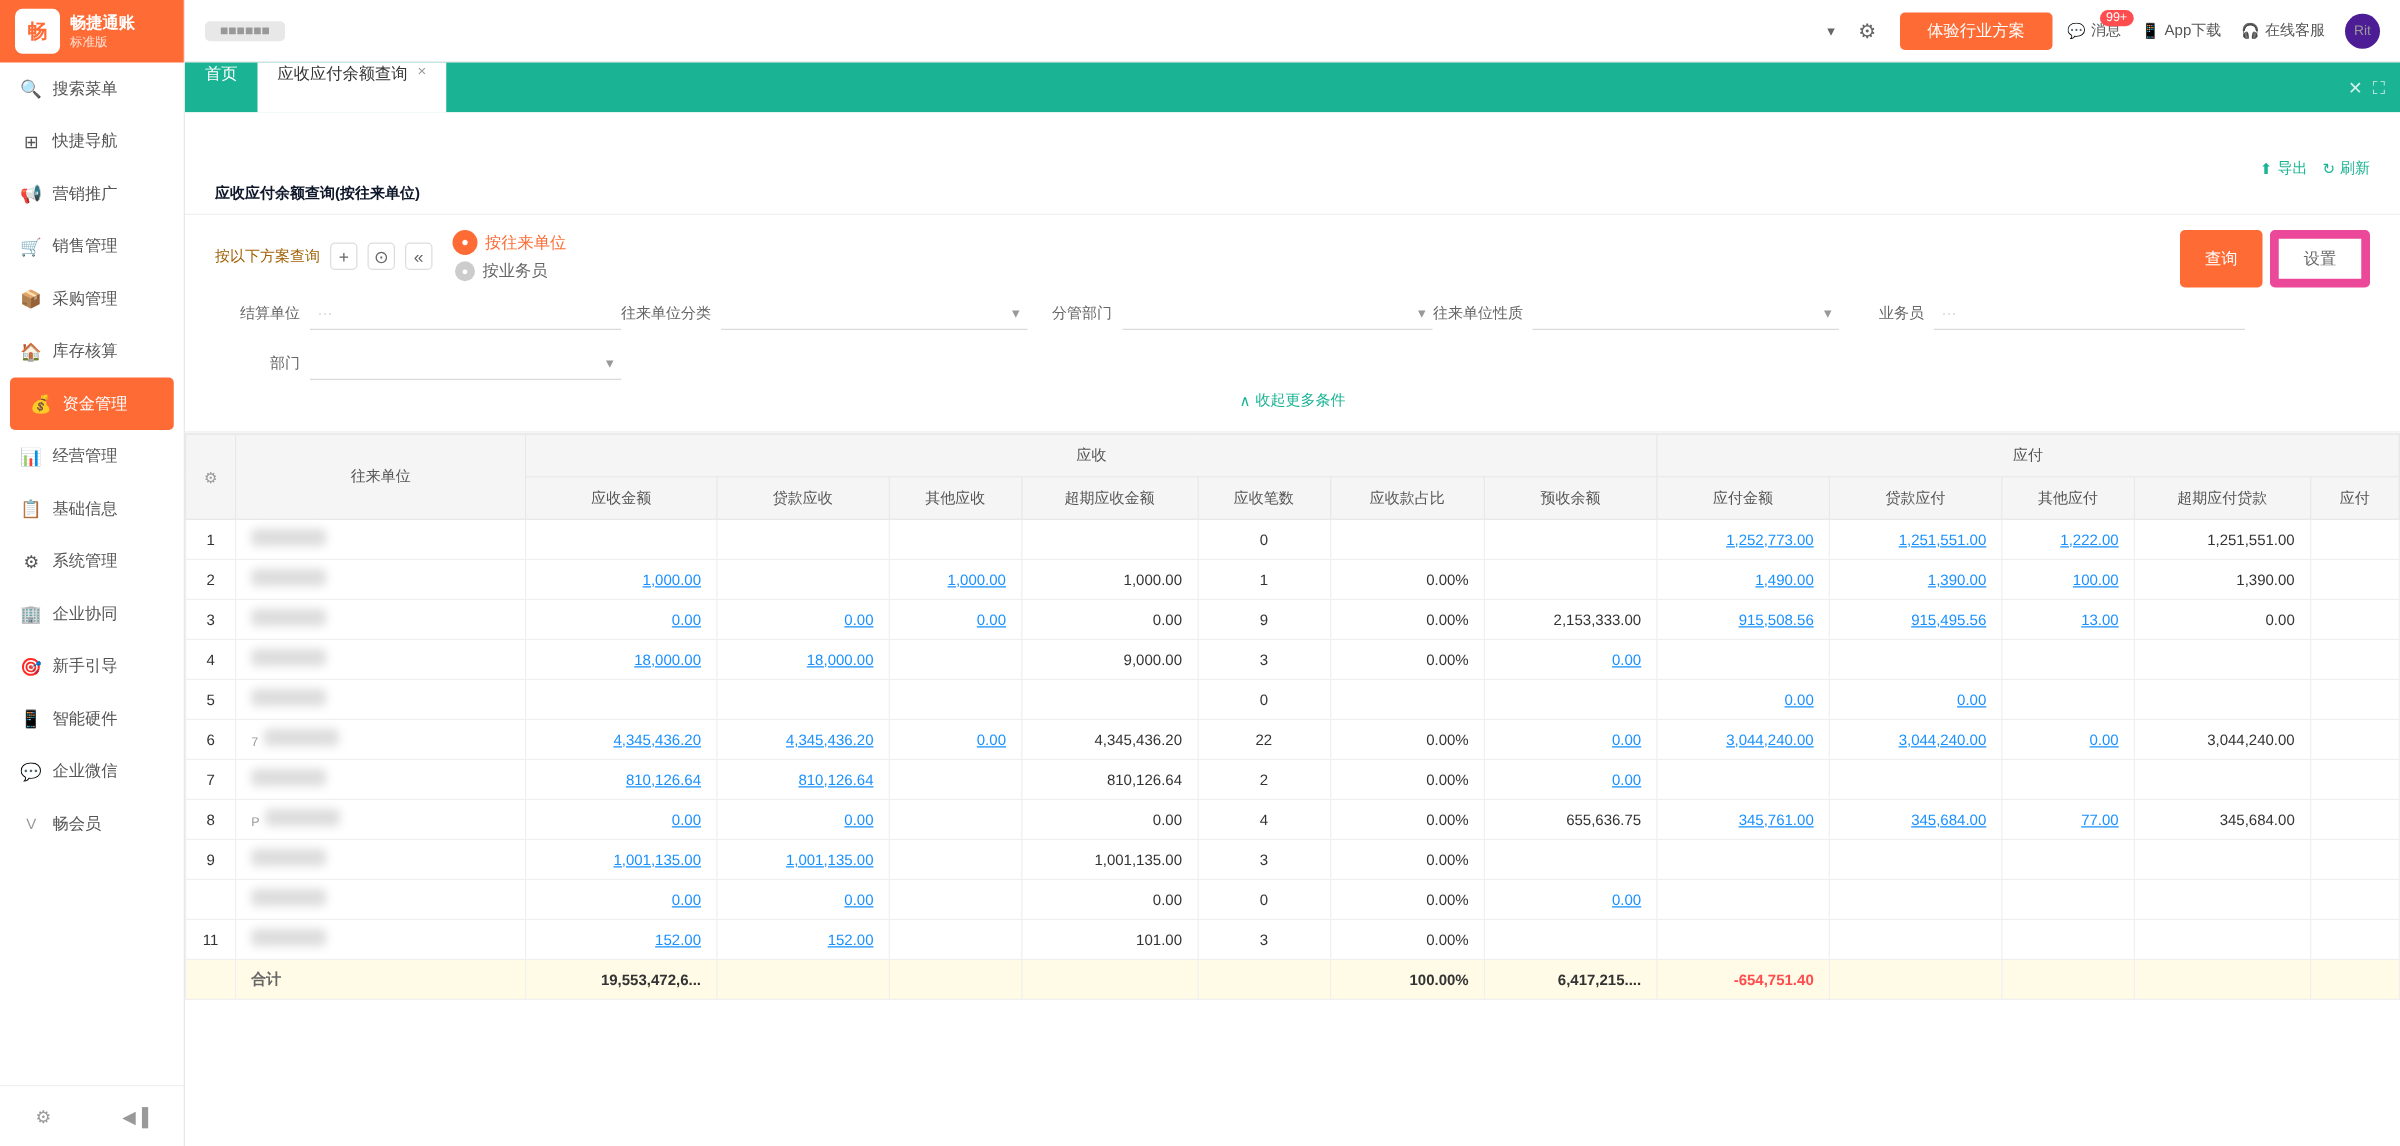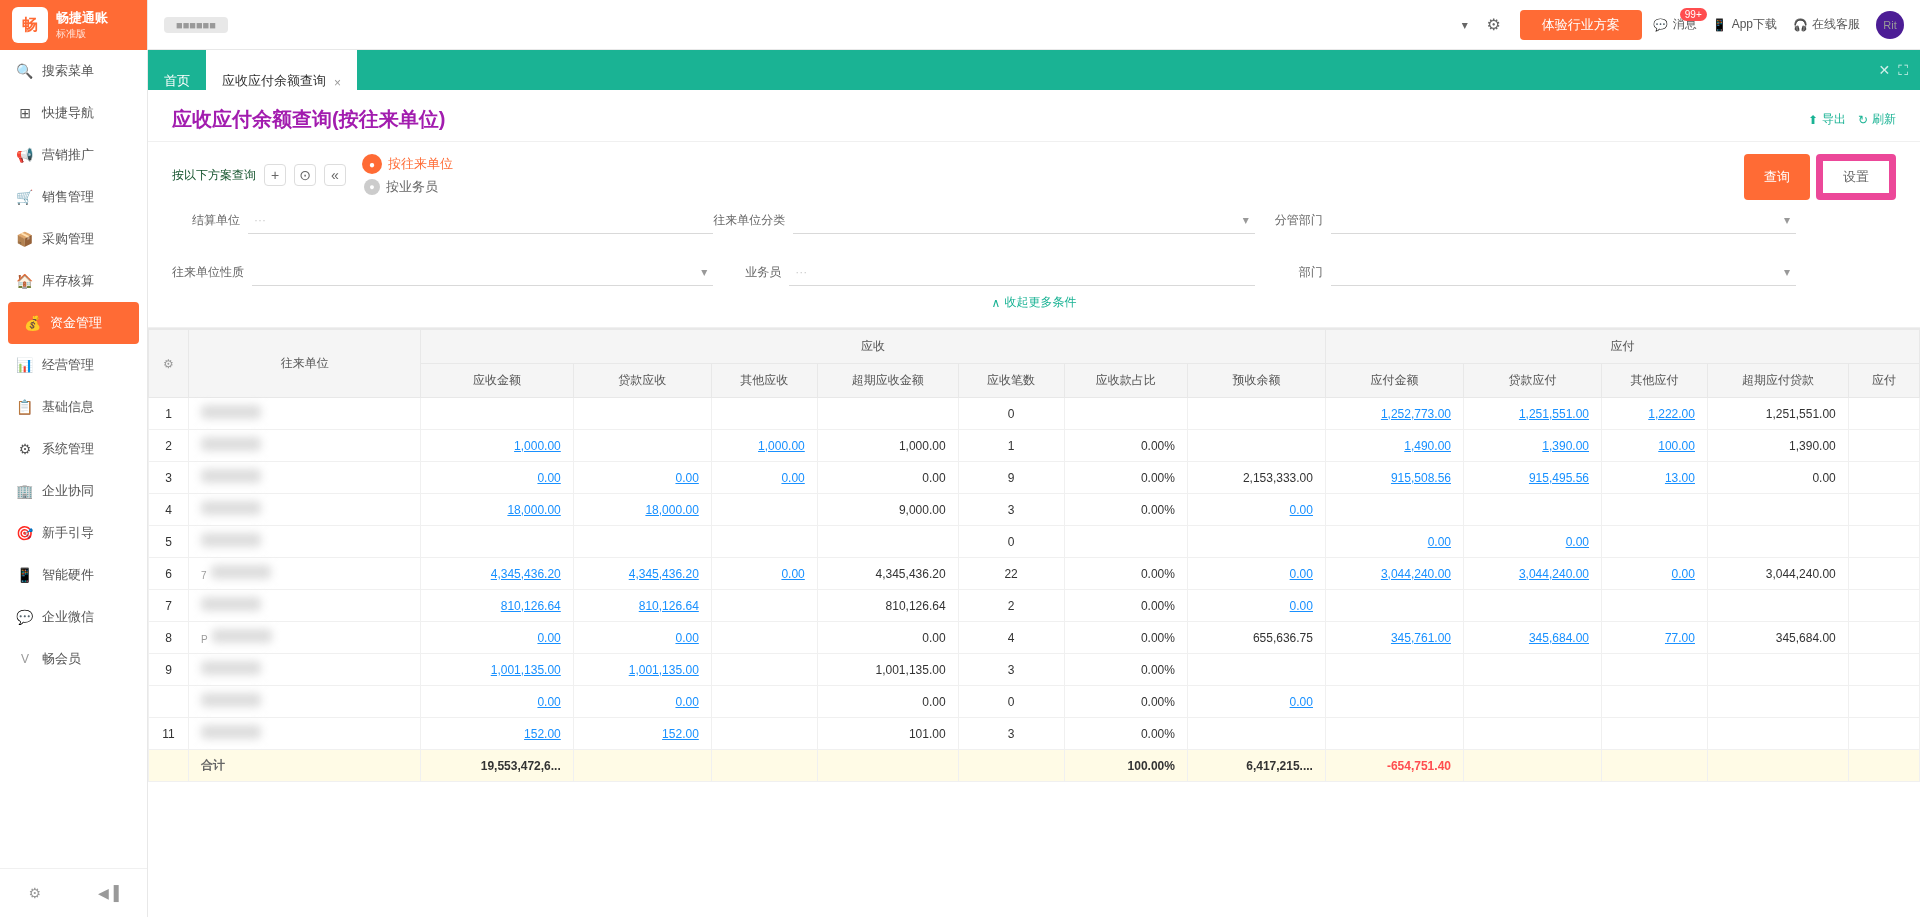--- a/index.html
+++ b/index.html
@@ -25,30 +25,30 @@
     .topbar-dropdown { display: flex; align-items: center; gap: 4px; color: #666; cursor: pointer; }
     .topbar-gear { width: 28px; height: 28px; display: flex; align-items: center; justify-content: center; color: #666; cursor: pointer; font-size: 16px; }
     .btn-primary-orange { background: #ff6b35; color: #fff; border: none; padding: 6px 22px; border-radius: 4px; cursor: pointer; font-size: 13px; }
     .topbar-right { display: flex; align-items: center; gap: 16px; margin-left: auto; }
     .topbar-right-item { display: flex; align-items: center; gap: 4px; cursor: pointer; color: #555; font-size: 12px; position: relative; }
     .badge { background: #ff4d4f; color: #fff; border-radius: 10px; padding: 1px 5px; font-size: 10px; position: absolute; top: -8px; right: -10px; }
     .topbar-avatar { width: 28px; height: 28px; background: #4c1d95; border-radius: 50%; display: flex; align-items: center; justify-content: center; color: #999; font-size: 11px; }
 
     
     .tabbar { height: 40px; background: #1ab394; display: flex; align-items: stretch; }
-    .tab { display: flex; align-items: flex-end; padding: 0 16px; gap: 8px; cursor: pointer; font-size: 13px; color: rgba(255,255,255,0.8); }
+    .tab { display: flex; align-items: flex-start; padding: 0 16px; gap: 8px; cursor: pointer; font-size: 13px; color: rgba(255,255,255,0.8); }
     .tab.active { background: #fff; color: #333; }
     .tab-close { color: #999; font-size: 12px; cursor: pointer; }
     .tab-home { color: #fff; }
     .tabbar-right { margin-left: auto; display: flex; align-items: center; padding: 0 12px; gap: 8px; }
     .tabbar-right-btn { color: rgba(255,255,255,0.8); cursor: pointer; font-size: 14px; }
 
     
     .page-header { padding: 16px 24px 8px; display: flex; align-items: center; justify-content: space-between; background: #fff; border-bottom: 1px solid #f0f0f0; }
-    .page-title { font-size: 20px; font-weight: bold; color: #a21caf; }
+    .page-title { font-size: 12px; font-weight: bold; color: #0f172a; margin-top: 40px; }
     .page-header-actions { display: flex; gap: 12px; }
     .btn-export { display: flex; align-items: center; gap: 4px; color: #1ab394; cursor: pointer; font-size: 12px; border: none; background: none; }
     .btn-refresh { display: flex; align-items: center; gap: 4px; color: #1ab394; cursor: pointer; font-size: 12px; border: none; background: none; }
     .filter-btn { width: 22px; height: 22px; display: flex; align-items: center; justify-content: center; border: 1px solid #ddd; border-radius: 4px; cursor: pointer; color: #666; font-size: 14px; }
     .data-table { width: 100%; border-collapse: collapse; font-size: 12px; }
     .data-table th { background: #f5f5f5; padding: 8px 12px; text-align: center; border: 1px solid #e8e8e8; color: #555; font-weight: normal; white-space: nowrap; }
     .data-table td { padding: 7px 12px; border: 1px solid #f0f0f0; text-align: right; color: #333; white-space: nowrap; }
     .data-table td.center { text-align: center; }
     .data-table td.left { text-align: left; }
     .data-table tr.summary-row { background: #fffbe6; font-weight: bold; }
@@ -206,38 +206,38 @@
         <button class="btn-refresh">
           <span>↻</span>
           <span>刷新</span>
         </button>
       </div>
     </div>
 
     <div style="background:#fff;padding:12px 24px;border-bottom:1px solid #f0f0f0;position:relative;">
 
       <div style="display:flex;align-items:center;gap:8px;margin-bottom:10px;">
-        <span style="color:#14532d;font-size:12px;">按以下方案查询</span>
+        <span style="color:#a16207;font-size:12px;">按以下方案查询</span>
         <div class="filter-btn">+</div>
         <div class="filter-btn">⊙</div>
         <div class="filter-btn">«</div>
 
         <div style="display:flex;flex-direction:column;gap:4px;margin-left:8px;">
           <div style="display:flex;align-items:center;gap:6px;cursor:pointer;">
             <div style="width:20px;height:20px;border-radius:50%;background:#ff6b35;display:flex;align-items:center;justify-content:center;color:#fff;font-size:10px;">●</div>
             <span style="color:#ff6b35;font-size:13px;">按往来单位</span>
           </div>
           <div style="display:flex;align-items:center;gap:6px;cursor:pointer;margin-left:2px;">
             <div style="width:16px;height:16px;border-radius:50%;background:#ccc;display:flex;align-items:center;justify-content:center;color:#fff;font-size:9px;">●</div>
             <span style="color:#666;font-size:13px;">按业务员</span>
           </div>
         </div>
       </div>
 
-      <div style="display:grid;grid-template-columns:1fr 1fr 1fr;gap:24px 0;padding-right:100px;">
+      <div style="display:grid;grid-template-columns:1fr 1fr 1fr 1fr 1fr;gap:12px 0;padding-right:100px;">
 
         <div class="field-wrapper">
           <span class="field-label">结算单位</span>
           <div class="field-input">
             <span style="color:#ccc;">···</span>
           </div>
         </div>
         <div class="field-wrapper">
           <span class="field-label">往来单位分类</span>
           <div class="field-input">

